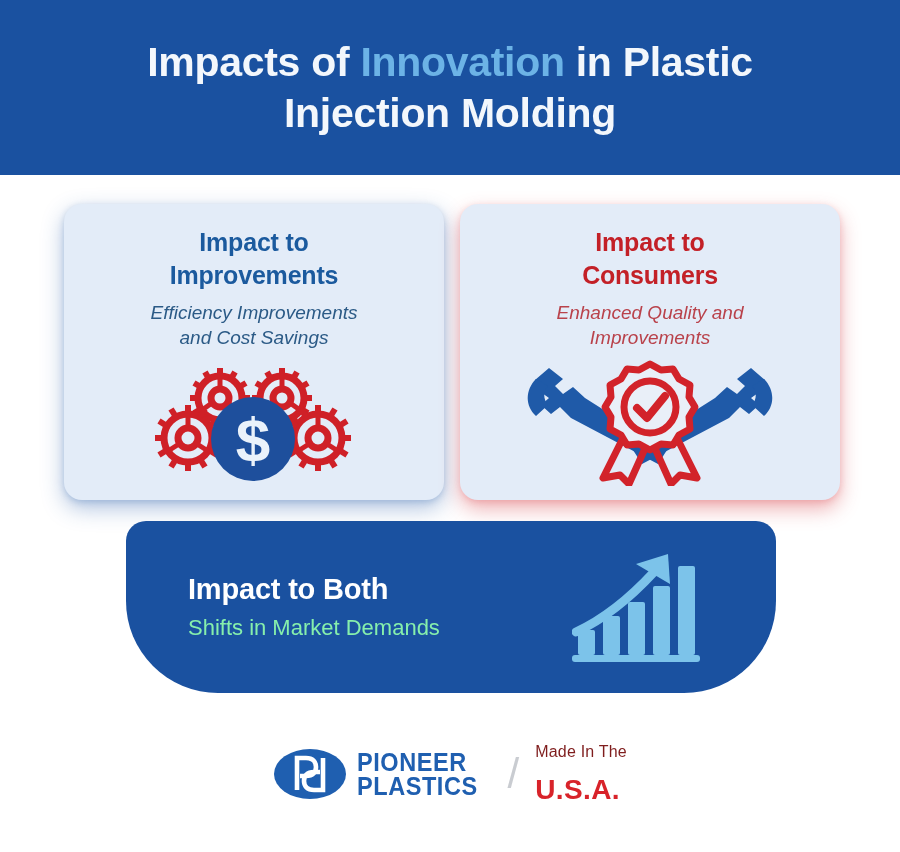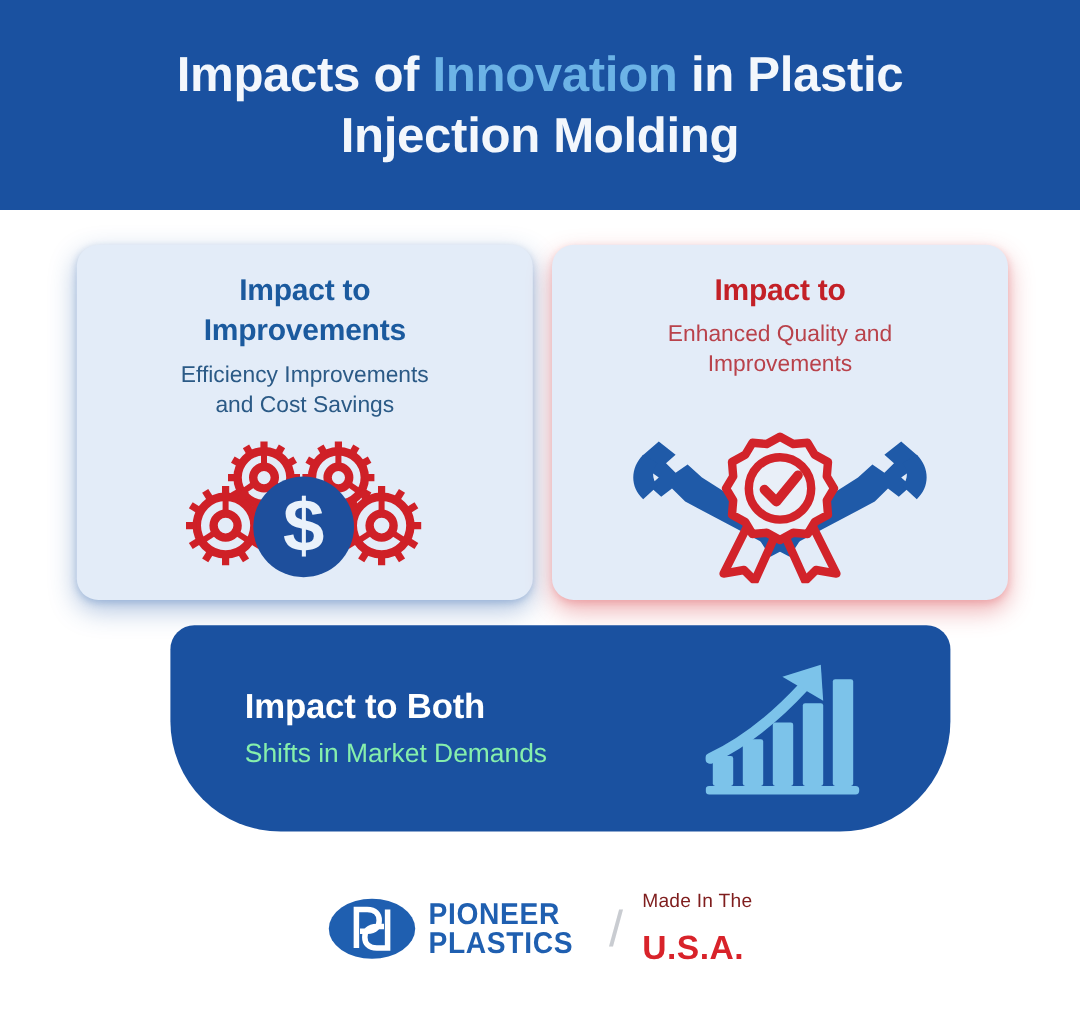--- a/index.html
+++ b/index.html
@@ -40,33 +40,34 @@
     box-shadow:0 9px 20px rgba(214,62,70,0.40), 0 2px 6px rgba(214,62,70,0.20);
   }
   .card-inner { position:relative; width:100%; height:100%; padding-top:22px; }
   .card-heading {
     text-align:center; font-size:25px; font-weight:700; line-height:1.33;
     letter-spacing:-0.2px;
   }
   .card-sub {
     text-align:center; font-size:19px; font-weight:400; line-height:1.32;
     margin-top:7px;
+    font-style:italic;
   }
   .heading-blue { color:#1b5a9e; }
   .sub-blue { color:#2b5a86; }
   .heading-red { color:#c32027; }
   .sub-red { color:#b9424b; }
   .card-icon {
     position:absolute; left:0; right:0; bottom:14px;
     display:flex; align-items:flex-end; justify-content:center;
   }
 
   
   #card-both {
-    position:absolute; left:142px; top:521px; width:650px; height:172px;
+    position:absolute; left:126px; top:521px; width:650px; height:172px;
     background:#1a51a0;
     border-radius:20px 20px 92px 92px;
     display:flex; align-items:center;
   }
   .both-text { padding-left:62px; flex:1; }
   .both-heading {
     font-size:29px; font-weight:700; color:#ffffff; letter-spacing:-0.2px;
   }
   .both-sub {
     font-size:22px; font-weight:400; color:#86efac; margin-top:9px;
@@ -228,20 +229,21 @@
           <text x="103" y="79" text-anchor="middle" dominant-baseline="central" font-family="'Liberation Sans', sans-serif" font-size="62" font-weight="700" fill="#eaf2fb">$</text>
         </svg>
       </div>
     </div>
   </div>
 
   <div class="card" id="card-consumers">
     <div class="card-inner">
       <div class="card-heading heading-red">
         <span>Impact to</span><br>
+        <span>Consumers</span>
       </div>
       <div class="card-sub sub-red">
         <span>Enhanced Quality and</span><br>
         <span>Improvements</span>
       </div>
 
       <div class="card-icon">
         <svg width="262" height="128" viewBox="0 0 262 128">
 
           <g fill="#1f5aa8">

